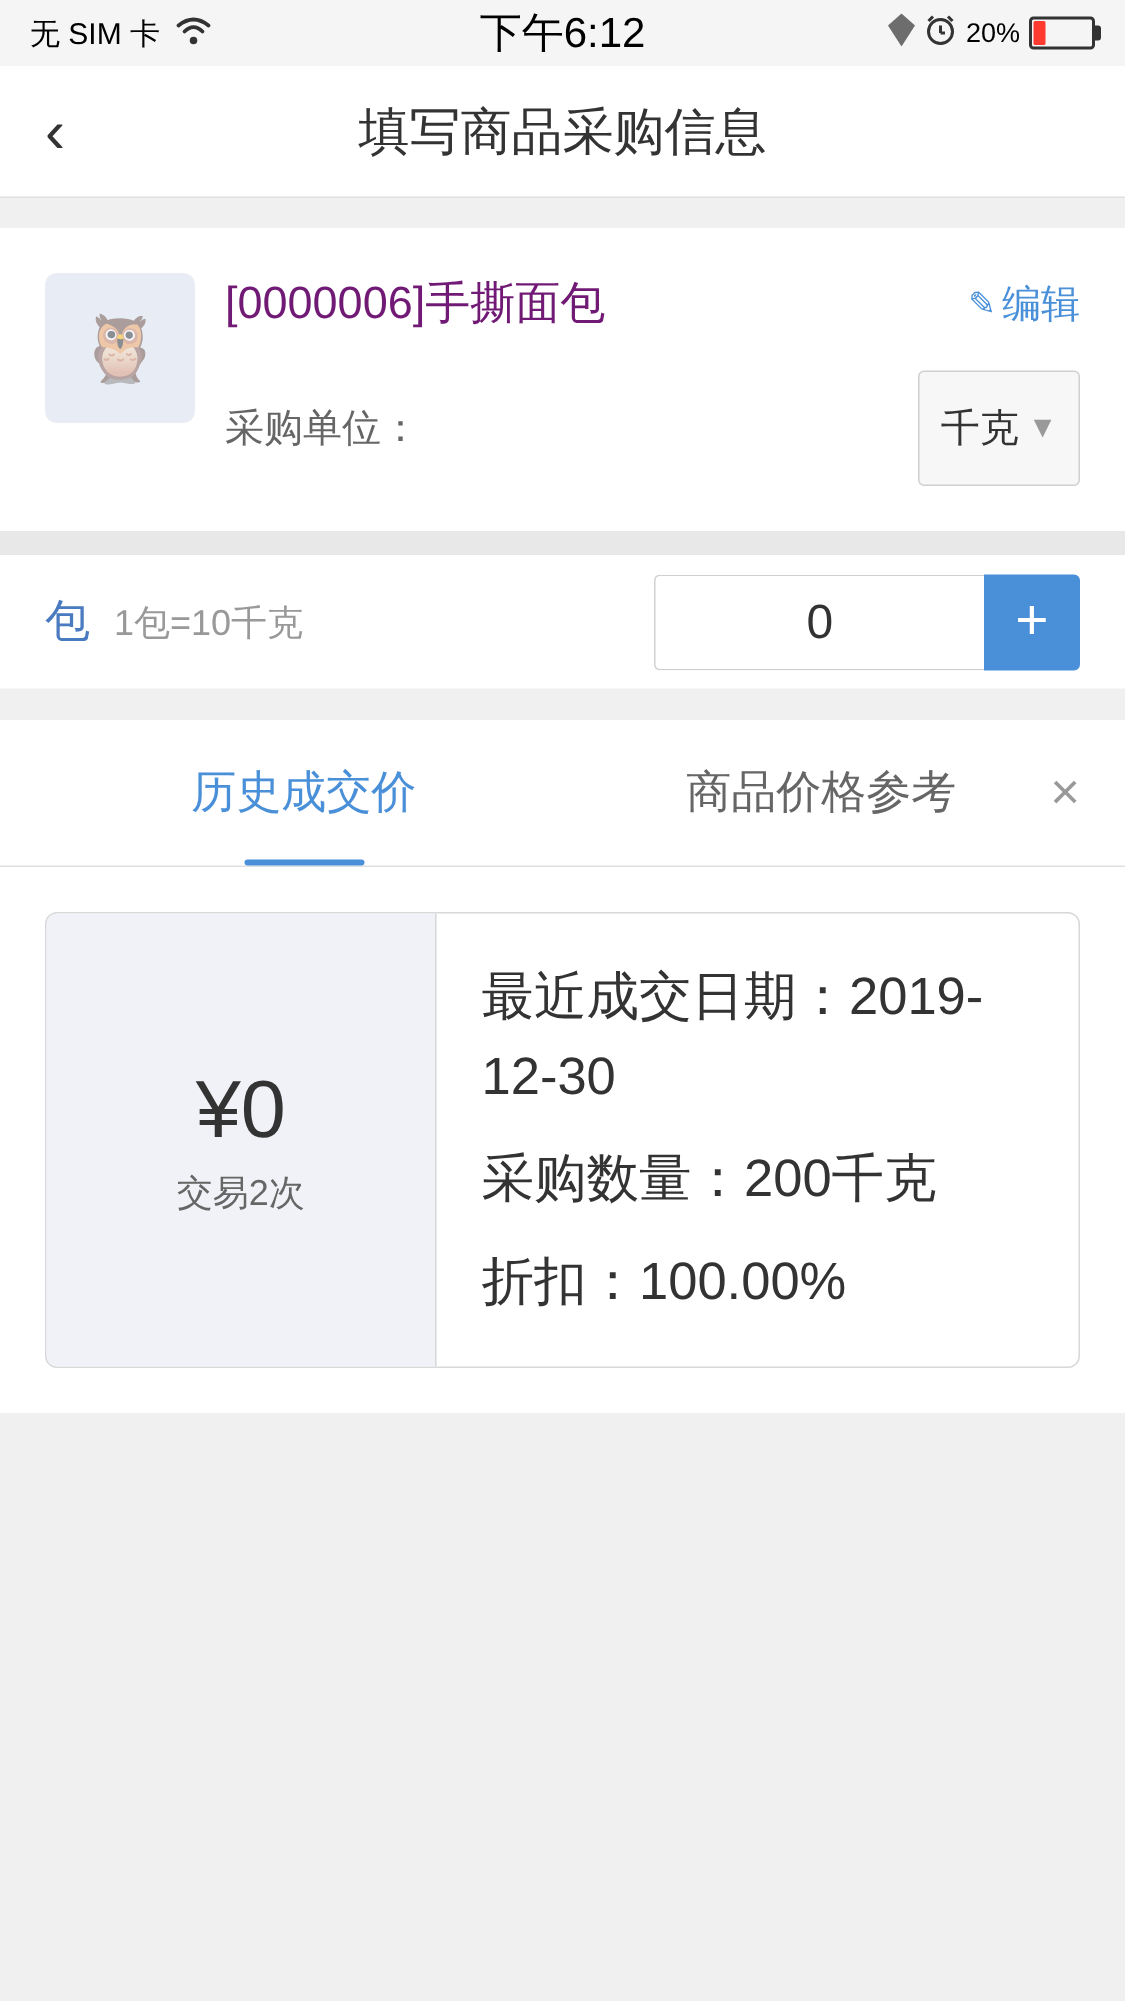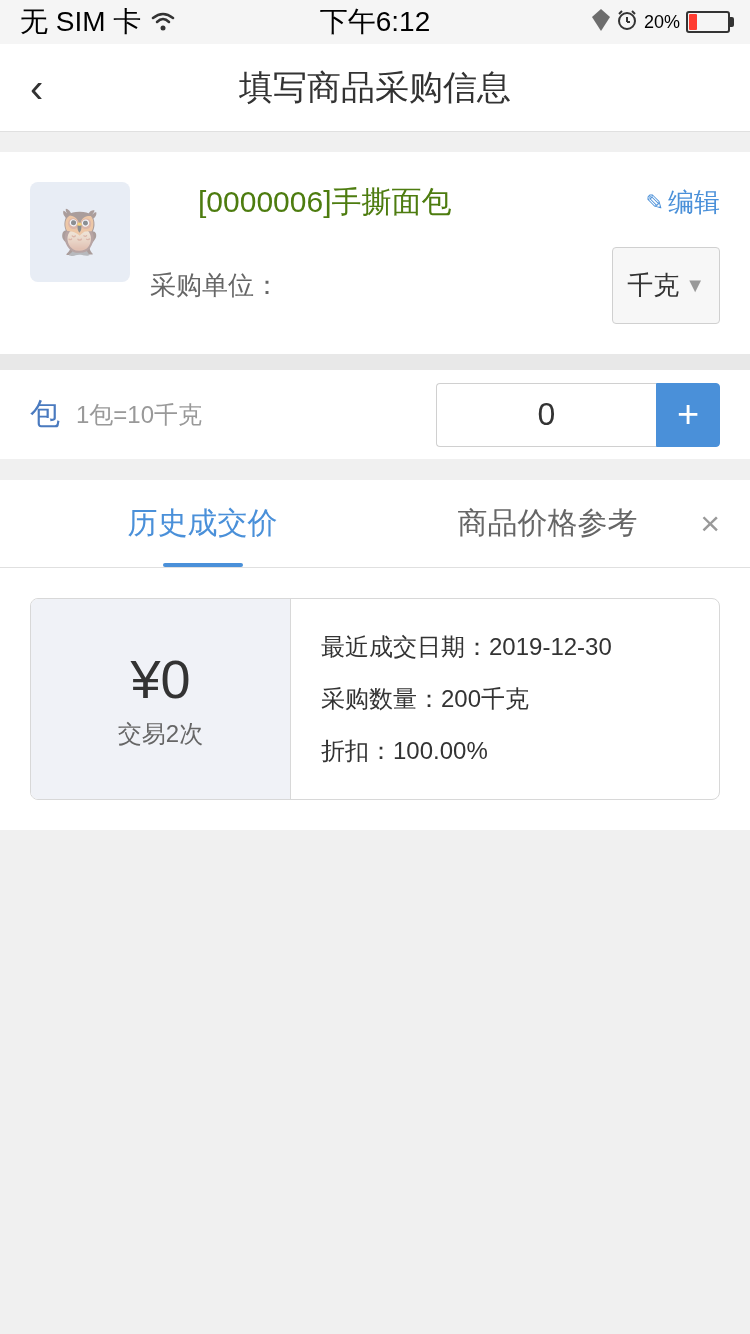--- a/index.html
+++ b/index.html
@@ -20,21 +20,21 @@
       align-items: center;
       justify-content: space-between;
       padding: 0 20px;
       font-size: 24px;
       font-weight: 500;
     }
     .status-left {
       display: flex;
       align-items: center;
       gap: 8px;
-      font-size: 28px;
+      font-size: 20px;
     }
     .status-center {
       font-size: 28px;
       font-weight: 500;
       position: absolute;
       left: 50%;
       transform: translateX(-50%);
     }
     .status-right {
       display: flex;
@@ -129,22 +129,21 @@
       flex: 1;
     }
     .product-name-row {
       display: flex;
       align-items: center;
       justify-content: space-between;
     }
     .product-name {
       font-size: 30px;
       font-weight: 500;
-      color: #4d7c0f;
-      margin-left: 48px;
+      color: #701a75;
     }
     .edit-btn {
       font-size: 26px;
       color: #4a90d9;
       display: flex;
       align-items: center;
       gap: 4px;
       cursor: pointer;
     }
     .edit-icon-small {
@@ -261,21 +260,21 @@
       margin-top: 20px;
       background: #fff;
     }
 
     
     .tabs-row {
       display: flex;
       align-items: center;
       border-bottom: 1px solid #e0e0e0;
       padding: 0 30px;
-      height: 88px;
+      height: 98px;
       position: relative;
     }
     .tab-item {
       flex: 1;
       display: flex;
       flex-direction: column;
       align-items: center;
       justify-content: center;
       height: 100%;
       cursor: pointer;
@@ -338,21 +337,21 @@
     }
     .tx-right {
       flex: 1;
       padding: 30px 30px;
       display: flex;
       flex-direction: column;
       justify-content: center;
       gap: 16px;
     }
     .tx-detail-row {
-      font-size: 24px;
+      font-size: 35px;
       color: #333;
       line-height: 1.5;
     }
 
     
     .main-content {
       background: #f0f0f0;
       min-height: calc(1334px - 44px);
     }
   </style>

